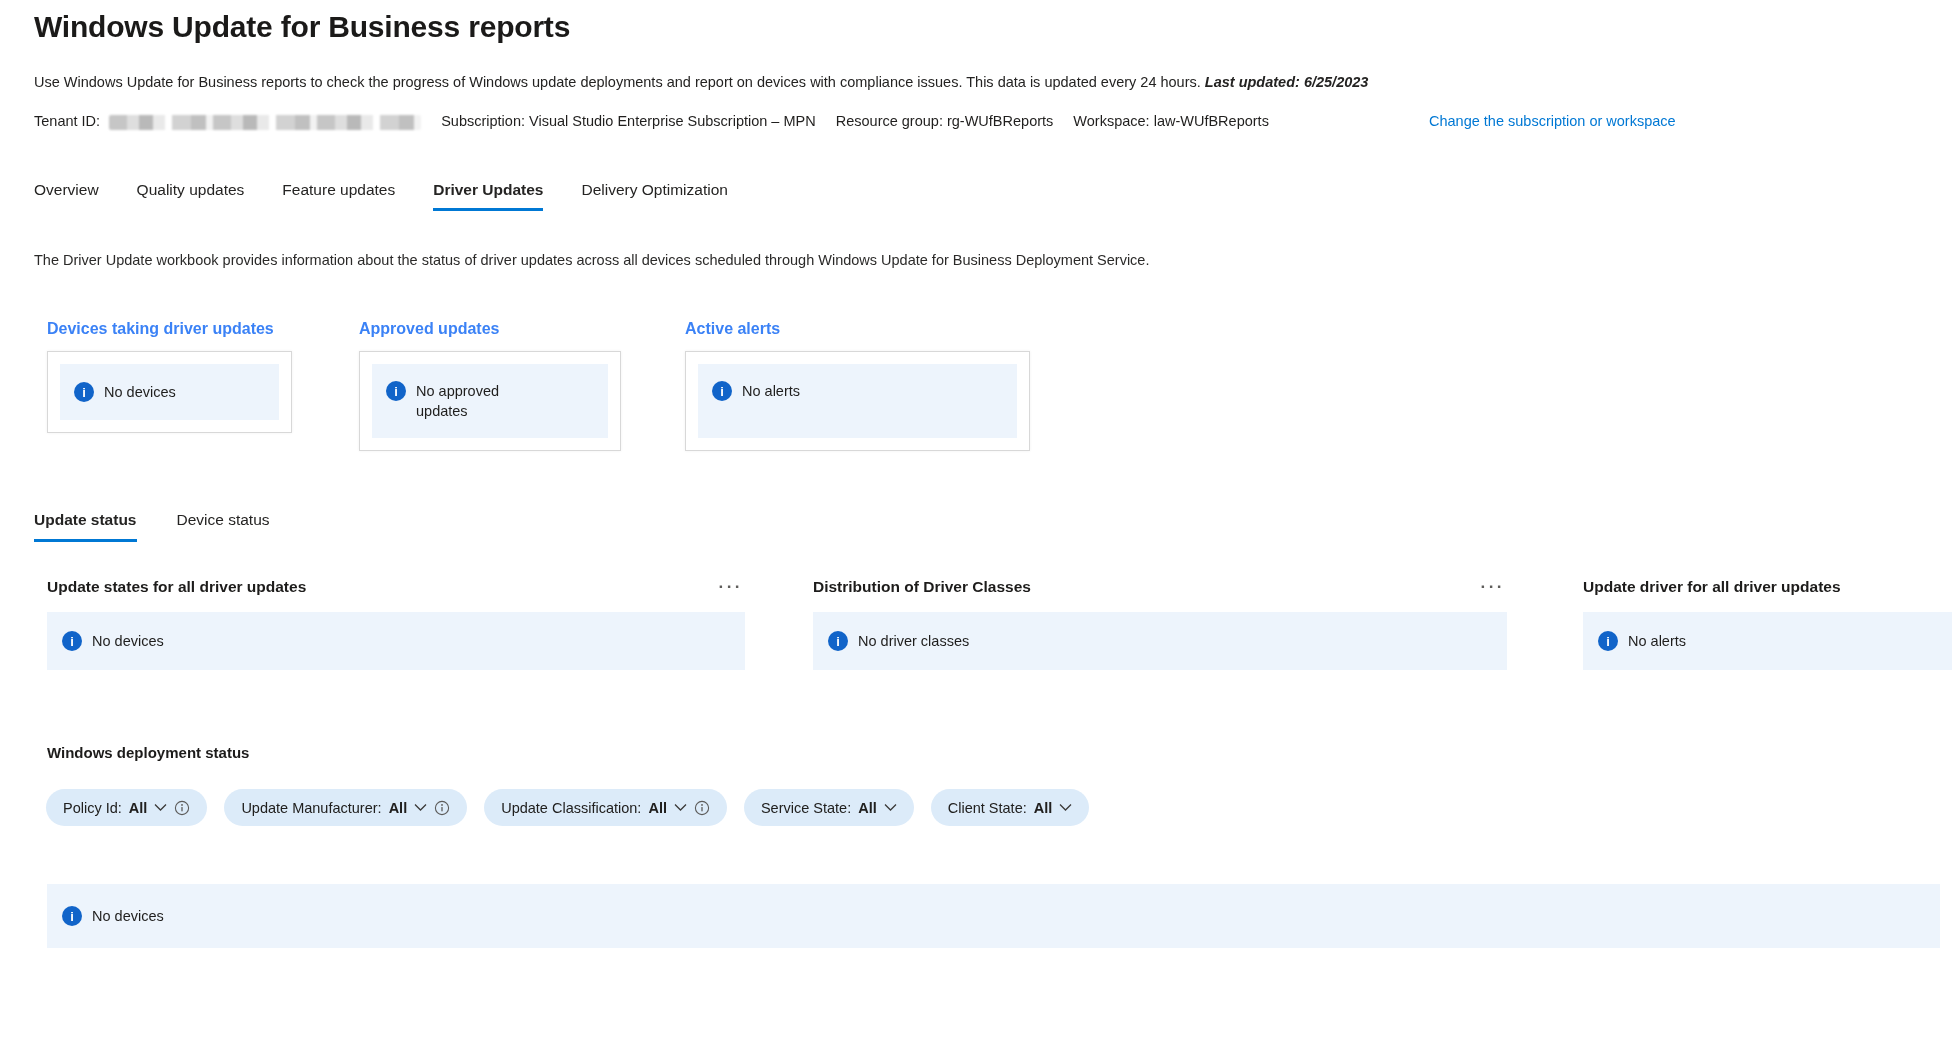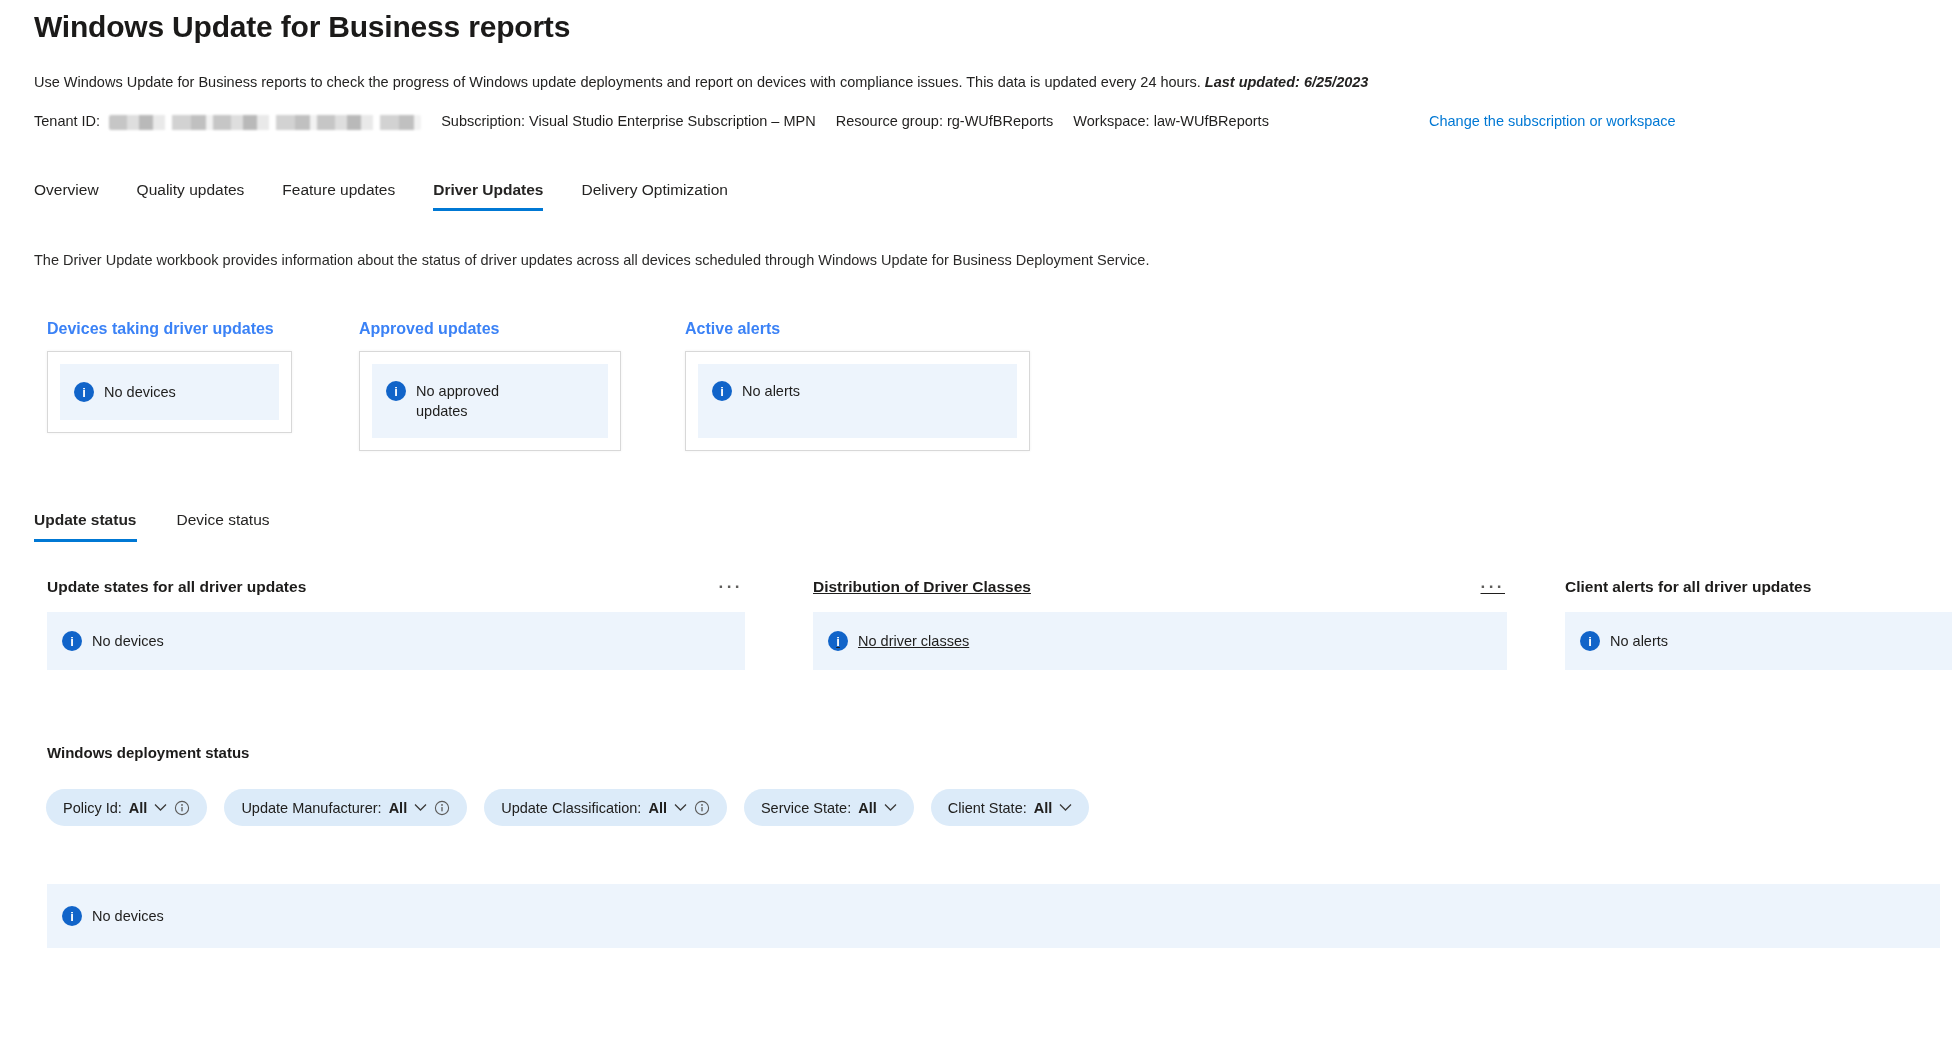--- a/index.html
+++ b/index.html
@@ -61,21 +61,21 @@
 
   
   .subtabs { display:flex; gap:40px; margin-top:60px; font-size:15.5px; color:#252423; }
   .subtab { padding-bottom:10px; cursor:pointer; border-bottom:3px solid transparent; }
   .subtab.active { font-weight:700; border-bottom-color:var(--accent_blue,#0078d4); }
 
   
   .sections-row { display:flex; margin:34px 0 0 13px; }
   .section { flex:none; }
   .section:nth-child(1) { width:698px; margin-right:68px; }
-  .section:nth-child(2) { width:694px; margin-right:58px;text-decoration:underline; }
+  .section:nth-child(2) { width:694px; margin-right:76px; }
   .section:nth-child(3) { width:400px; }
   .section-head { display:flex; justify-content:space-between; align-items:center; height:22px; margin-bottom:14px; font-size:15.5px; font-weight:600; color:#1d1c1b; }
   .more-btn { color:#5f5e5c; font-size:17px; letter-spacing:2.5px; font-weight:700; cursor:pointer; background:none; border:none; padding:0 2px; line-height:10px; }
   .section .banner { height:58px; }
 
   
   .deploy-title { margin:74px 0 0 13px; font-size:15px; font-weight:600; color:#1d1c1b; }
   .pills { display:flex; gap:17px; margin:28px 0 0 12px; }
   .pill { height:37px; border-radius:19px; background:var(--filter_pill_bg,#DCEBF9); display:inline-flex; align-items:center; padding:0 17px; font-size:14.5px; color:#21201f; gap:7px; cursor:pointer; }
   .pill .pill-value { font-weight:700; }
@@ -171,21 +171,21 @@
         <button class="more-btn">···</button>
       </div>
       <div class="banner">
         <span class="circle-icon icon-info">i</span>
         <span class="msg">No driver classes</span>
       </div>
     </div>
 
     <div class="section">
       <div class="section-head">
-        <span>Client alerts for all driver updates</span>
+        <span>Update driver for all driver updates</span>
       </div>
       <div class="banner">
         <span class="circle-icon icon-info">i</span>
         <span class="msg">No alerts</span>
       </div>
     </div>
 
   </div>
 
   <h3 class="deploy-title">Windows deployment status</h3>

